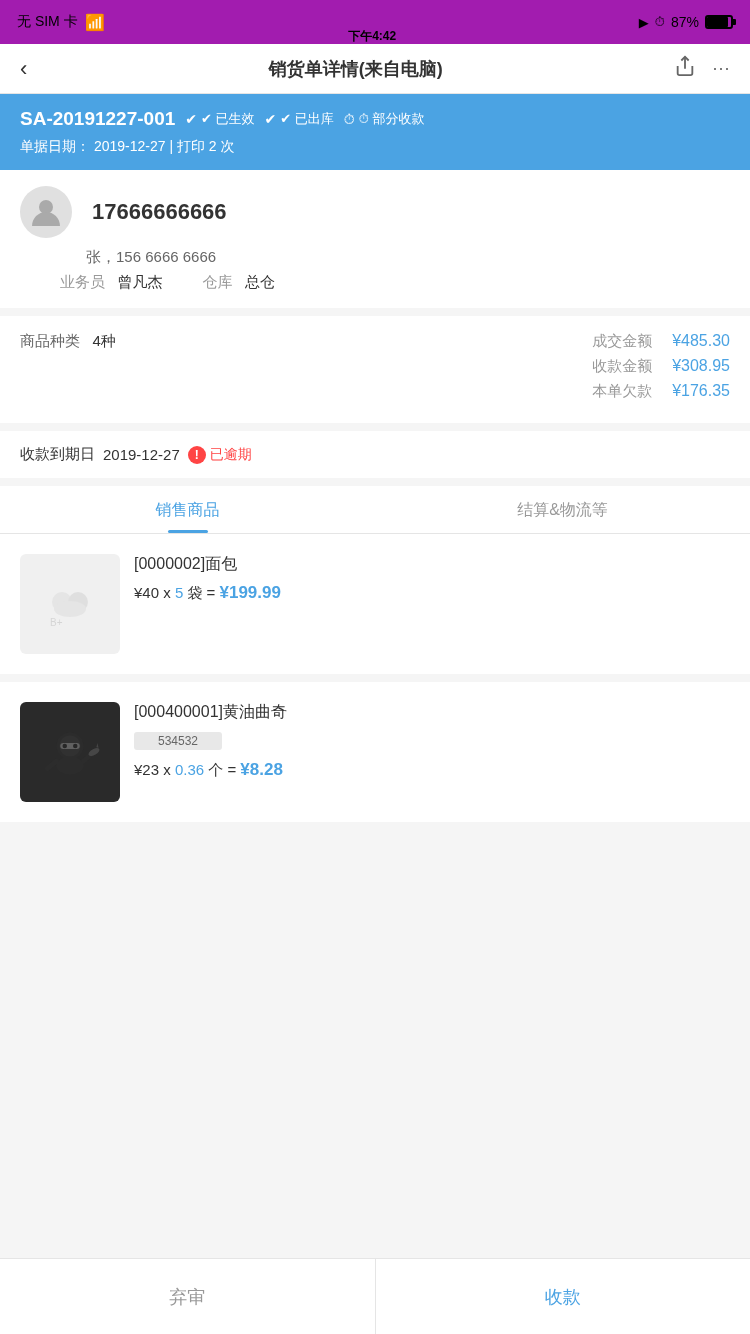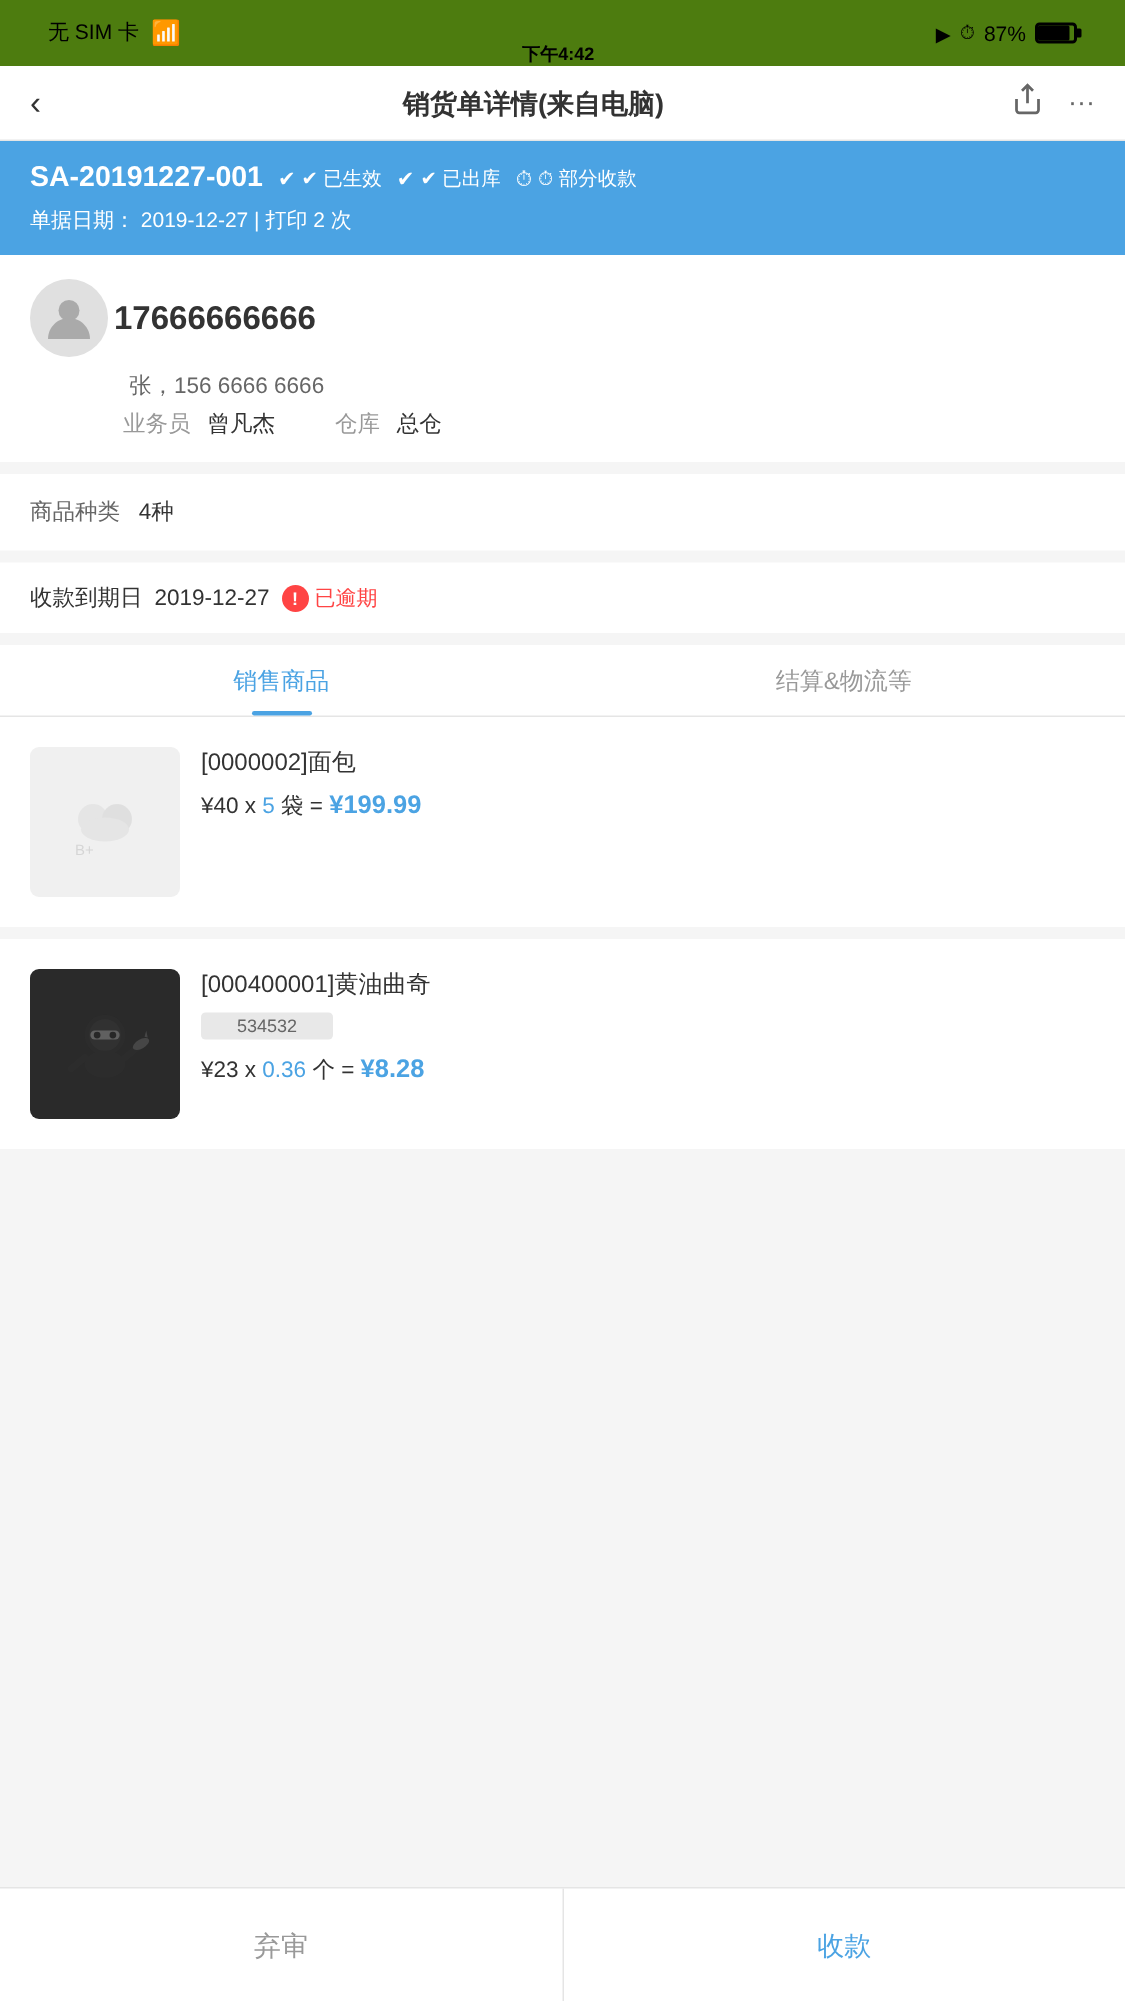--- a/index.html
+++ b/index.html
@@ -8,26 +8,26 @@
       font-family: -apple-system, 'PingFang SC', 'Helvetica Neue', Arial, sans-serif;
       background: #f5f5f5;
       width: 750px;
       min-height: 1334px;
       position: relative;
       overflow-x: hidden;
     }
 
     
     .status-bar {
-      background: #4d7c0f;
+      background: #a21caf;
       height: 44px;
       display: flex;
       align-items: center;
       justify-content: space-between;
-      padding: 0 32px;
+      padding: 0 17px;
       font-size: 14px;
       font-weight: 500;
     }
     .status-left { display: flex; align-items: center; gap: 8px; }
     .status-center { font-size: 12px; font-weight: 700; margin-top: 28px; }
     .status-right { display: flex; align-items: center; gap: 6px; }
     .battery-icon {
       width: 28px; height: 14px;
       border: 2px solid #000;
       border-radius: 3px;
@@ -117,21 +117,21 @@
 
     
     .customer-section {
       background: #fff;
       padding: 16px 20px;
       margin-bottom: 8px;
     }
     .customer-row {
       display: flex;
       align-items: center;
-      gap: 4px;
+      gap: 20px;
       margin-bottom: 10px;
     }
     .avatar {
       width: 52px; height: 52px;
       border-radius: 50%;
       background: #e0e0e0;
       display: flex;
       align-items: center;
       justify-content: center;
       overflow: hidden;
@@ -144,24 +144,23 @@
     }
     .customer-info {
       font-size: 15px;
       color: #666;
       margin-left: 66px;
       margin-bottom: 6px;
     }
     .customer-meta {
       display: flex;
       gap: 40px;
-      margin-left: 62px;
+      margin-left: 40px;
       font-size: 15px;
       color: #333;
-      font-family: Liberation Serif, serif;
     }
     .meta-label { color: #999; }
 
     
     .summary-section {
       background: #fff;
       padding: 16px 20px;
       margin-bottom: 8px;
     }
     .summary-row {
@@ -397,20 +396,34 @@
   </div>
 </div>
 
 <div class="summary-section">
   <div class="summary-row">
     <div class="summary-left">
       <span>商品种类</span>
       &nbsp;
       <span class="value">4种</span>
     </div>
+    <div class="summary-right">
+      <div class="summary-item">
+        <span class="label">成交金额</span>
+        <span class="amount">¥485.30</span>
+      </div>
+      <div class="summary-item">
+        <span class="label">收款金额</span>
+        <span class="amount">¥308.95</span>
+      </div>
+      <div class="summary-item">
+        <span class="label">本单欠款</span>
+        <span class="amount">¥176.35</span>
+      </div>
+    </div>
   </div>
 </div>
 
 <div class="due-date-section">
   <span>收款到期日</span>
   <span>2019-12-27</span>
   <span class="overdue-badge">
     <span class="overdue-icon">!</span>
     <span>已逾期</span>
   </span>

